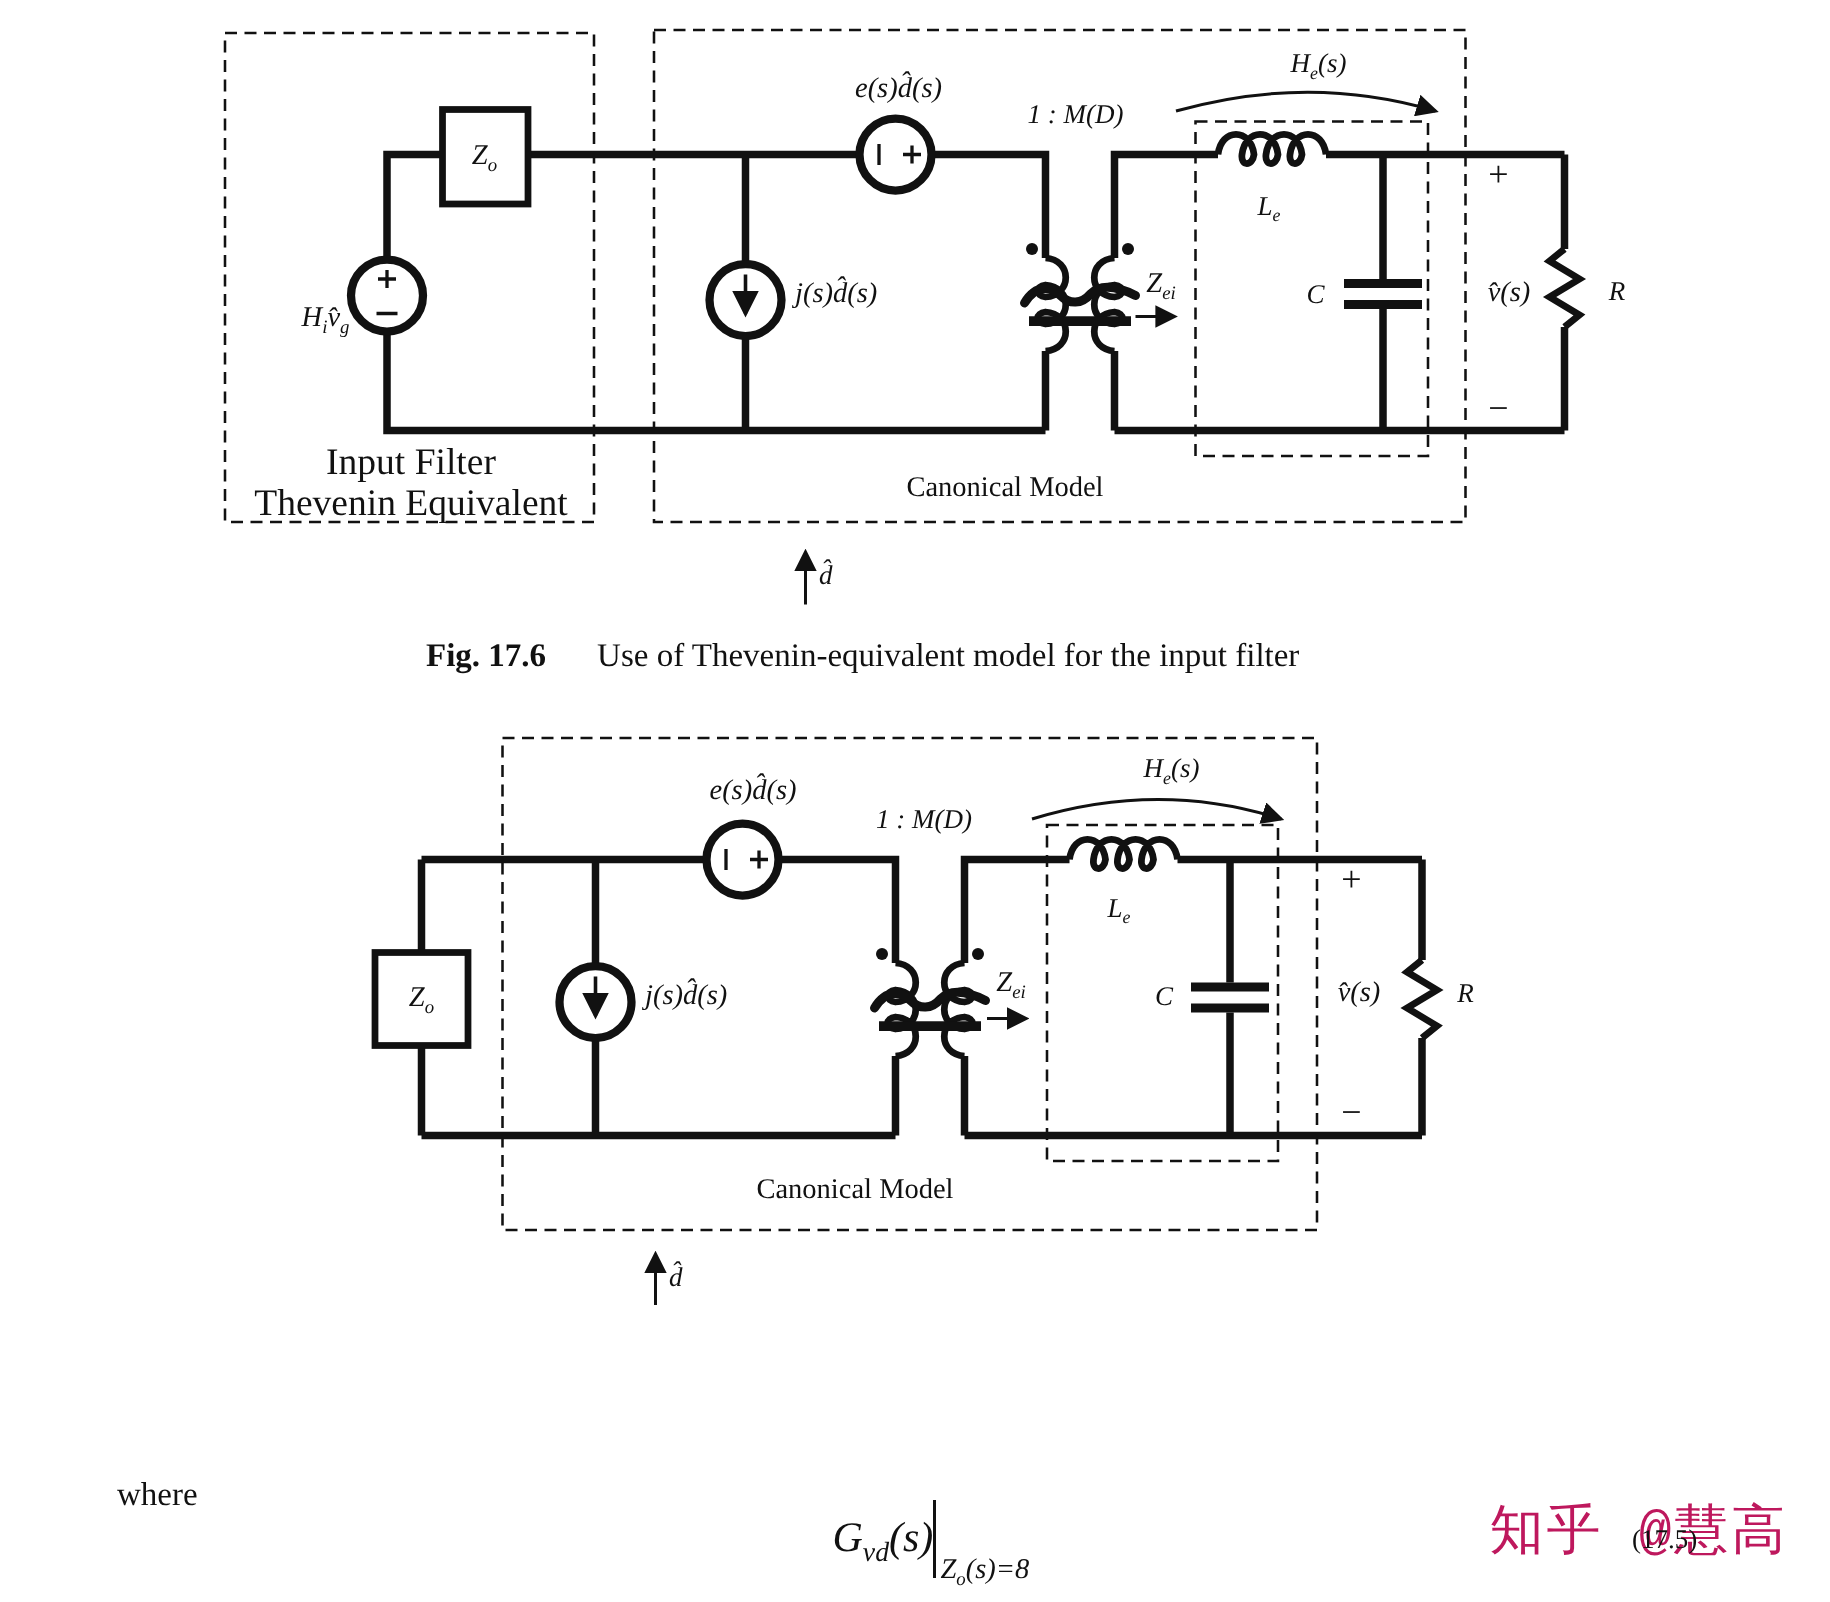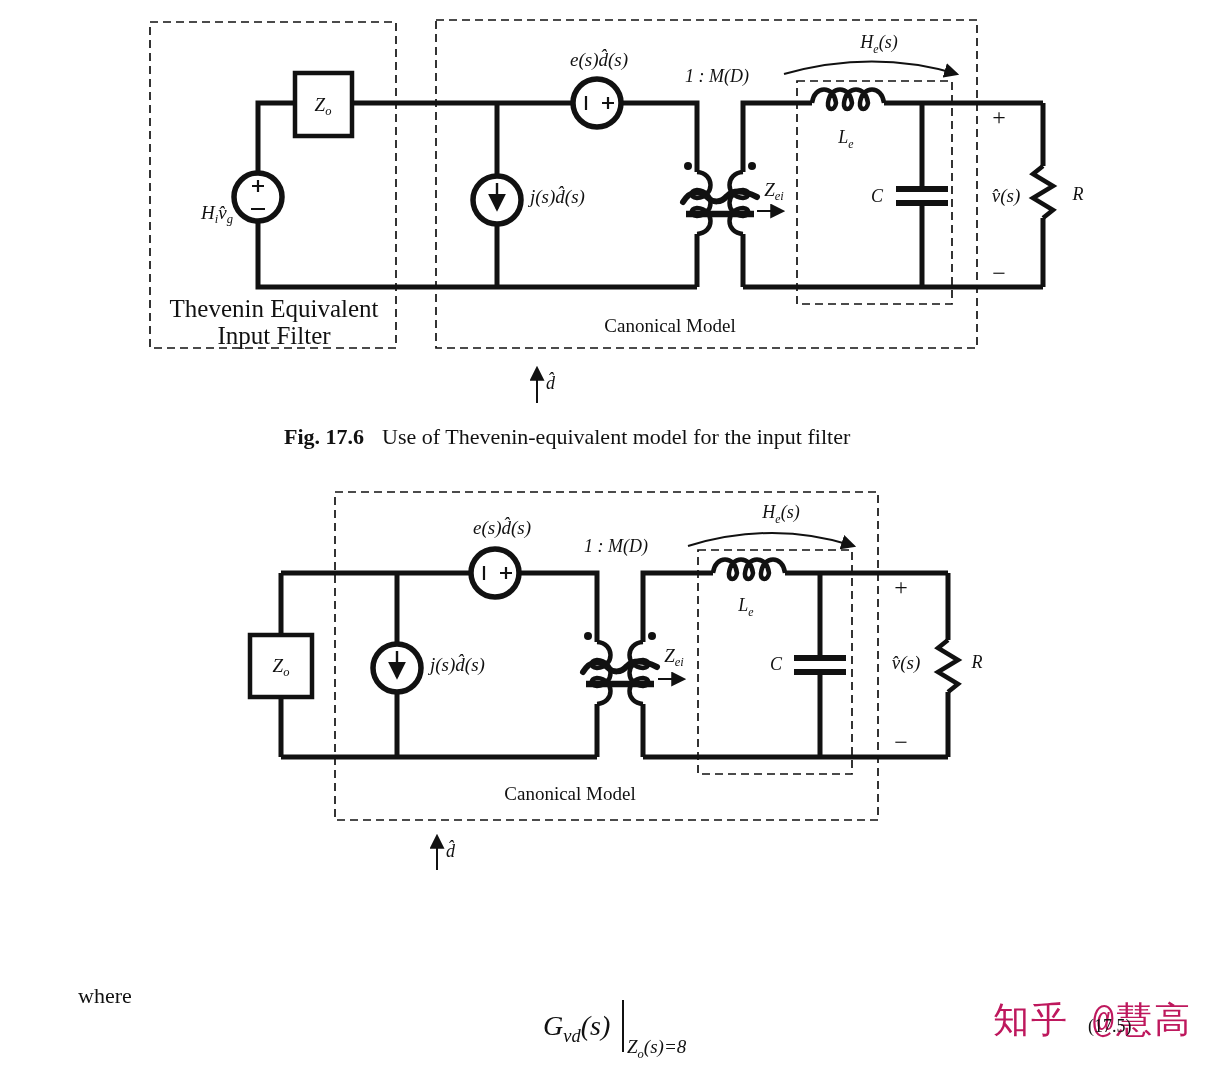--- a/index.html
+++ b/index.html
@@ -8,24 +8,24 @@
   svg{position:absolute;left:0;top:0;}
   .lbl{position:absolute;transform:translate(-50%,-50%);white-space:nowrap;color:#111;
        font-family:"Liberation Serif","DejaVu Serif",serif;line-height:1;}
   .la{transform:translate(0,-50%);}
   .ra{transform:translate(-100%,-50%);}
   .it{font-style:italic;}
   .f22{font-size:22px}.f24{font-size:24px}.f25{font-size:19px}.f26{font-size:18px}
   sub{font-size:66%;line-height:0;}
   .twoline{text-align:center;line-height:27px;font-size:25px;}
   .caption{position:absolute;font-size:22px;white-space:nowrap;}
-  .caption .cap-label{font-weight:bold;margin-right:18px;}
+  .caption .cap-label{font-weight:bold;margin-right:34px;}
   .cap-gvd{font-style:italic;margin-left:7px;}
   .equation{position:absolute;left:543px;top:1000px;width:180px;height:64px;}
-  .eq-main{position:absolute;left:0;top:10px;font-style:italic;font-size:28px;}
+  .eq-main{position:absolute;left:12px;top:10px;font-style:italic;font-size:28px;}
   .eq-bar{position:absolute;left:79px;top:0;width:2px;height:52px;background:#111;}
   .eq-cond{position:absolute;left:84px;top:36px;font-style:italic;font-size:19px;}
   .eq-number{position:absolute;left:1088px;top:1016px;font-size:18px;}
   .watermark{position:absolute;left:993px;top:996px;font-size:36px;letter-spacing:2px;
              color:#be185d;font-family:Liberation Mono, monospace;}
 </style>
 </head>
 <body>
 
 <div id="page">
@@ -184,22 +184,22 @@
 
   <div class="lbl it f26" style="left:846px;top:137px"><span>L</span><sub>e</sub></div>
 
   <div class="lbl it f26" style="left:877px;top:196px">C</div>
   <div class="lbl it f25" style="left:1006px;top:195px">v̂(s)</div>
   <div class="lbl it f26" style="left:1078px;top:194px">R</div>
   <div class="lbl f24" style="left:999px;top:117px">+</div>
   <div class="lbl f24" style="left:999px;top:273px">−</div>
 
   <div class="lbl twoline" style="left:274px;top:322px">
+    <div>Input Filter</div>
     <div>Thevenin Equivalent</div>
-    <div>Input Filter</div>
   </div>
 
   <div class="lbl f25" style="left:670px;top:325px">Canonical Model</div>
   <div class="lbl la it f26" style="left:546px;top:383px">d̂</div>
 
   <div class="caption" style="left:284px;top:424px">
     <span class="cap-label">Fig. 17.6</span><span>Use of Thevenin-equivalent model for the input filter</span>
   </div>
 
   <div class="lbl it f25" style="left:281px;top:665px"><span>Z</span><sub>o</sub></div>

